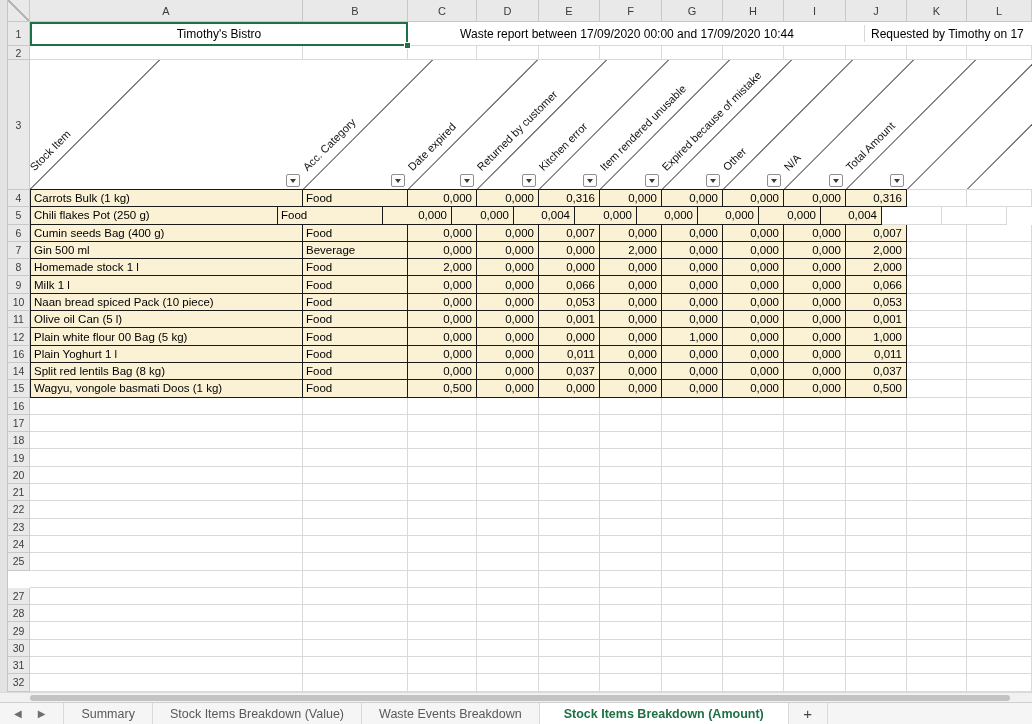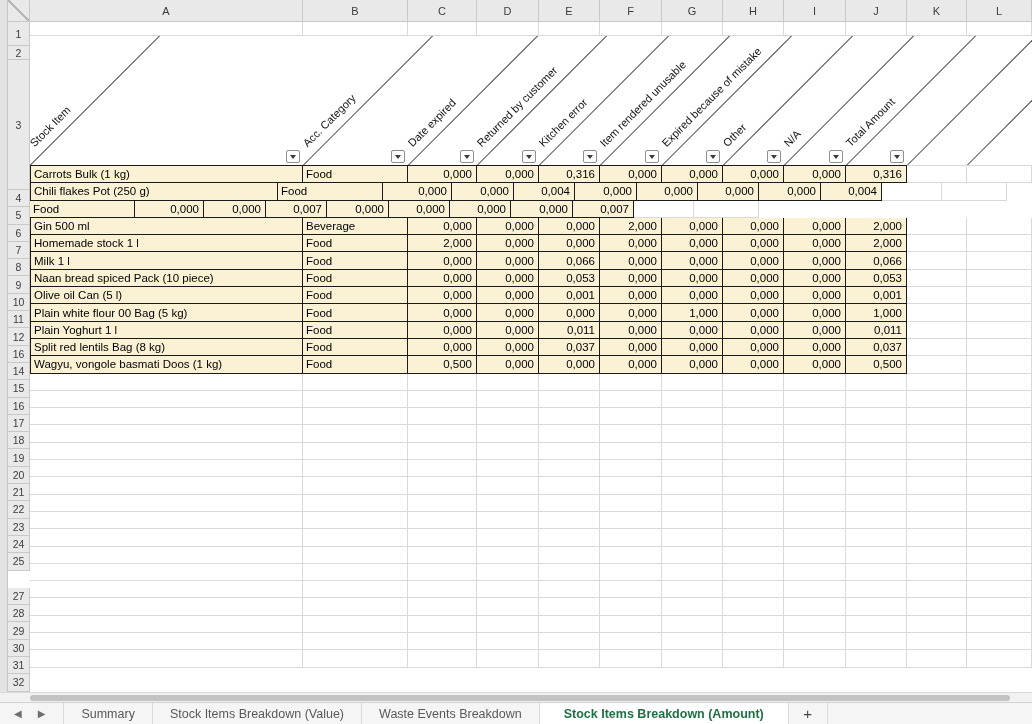--- a/index.html
+++ b/index.html
@@ -125,20 +125,27 @@
       <div class="rh" style="height: 17.3px; margin-left: 27px;">26</div>
       <div class="rh" style="height: 17.3px;">27</div>
       <div class="rh" style="height: 17.3px;">28</div>
       <div class="rh" style="height: 17.3px;">29</div>
       <div class="rh" style="height: 17.3px;">30</div>
       <div class="rh" style="height: 17.3px;">31</div>
       <div class="rh" style="height: 17.3px;">32</div>
     </div>
 
   <div id="sheet">
+    <div class="r1">
+      <div class="titlecell">Timothy's Bistro</div>
+      <div class="fillhandle"></div>
+      <div class="reportcell">Waste report between 17/09/2020 00:00 and 17/09/2020 10:44</div>
+      <div class="v1"></div>
+      <div class="reqcell">Requested by Timothy on 17</div>
+    </div>
     <div class="r2" id="row2">
         <div class="c" style="width: 273px;"></div>
         <div class="c" style="width: 105px;"></div>
         <div class="c" style="width: 69px;"></div>
         <div class="c" style="width: 62px;"></div>
         <div class="c" style="width: 61px;"></div>
         <div class="c" style="width: 62px;"></div>
         <div class="c" style="width: 61px;"></div>
         <div class="c" style="width: 61px;"></div>
         <div class="c" style="width: 62px;"></div>
@@ -205,20 +212,21 @@
           <div class="dc num" style="width: 61px;">0,004</div>
           <div class="dc num" style="width: 62px;">0,000</div>
           <div class="dc num" style="width: 61px;">0,000</div>
           <div class="dc num" style="width: 61px;">0,000</div>
           <div class="dc num" style="width: 62px;">0,000</div>
           <div class="dc num" style="width: 61px;">0,004</div>
           <div class="ec" style="width: 60px;"></div>
           <div class="ec" style="width: 65px;"></div>
         </div>
         <div class="drow" style="height: 17.3px;">
+          <div class="dc txt first" style="width: 273px;">Cumin seeds Bag (400 g)</div>
           <div class="dc txt" style="width: 105px;">Food</div>
           <div class="dc num" style="width: 69px;">0,000</div>
           <div class="dc num" style="width: 62px;">0,000</div>
           <div class="dc num" style="width: 61px;">0,007</div>
           <div class="dc num" style="width: 62px;">0,000</div>
           <div class="dc num" style="width: 61px;">0,000</div>
           <div class="dc num" style="width: 61px;">0,000</div>
           <div class="dc num" style="width: 62px;">0,000</div>
           <div class="dc num" style="width: 61px;">0,007</div>
           <div class="ec" style="width: 60px;"></div>

